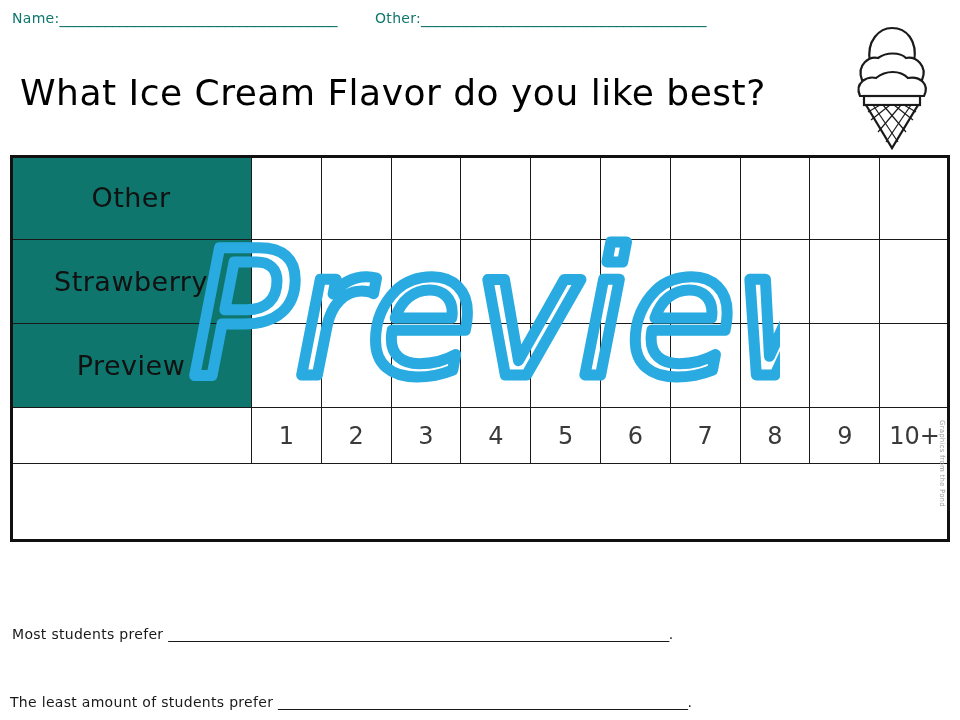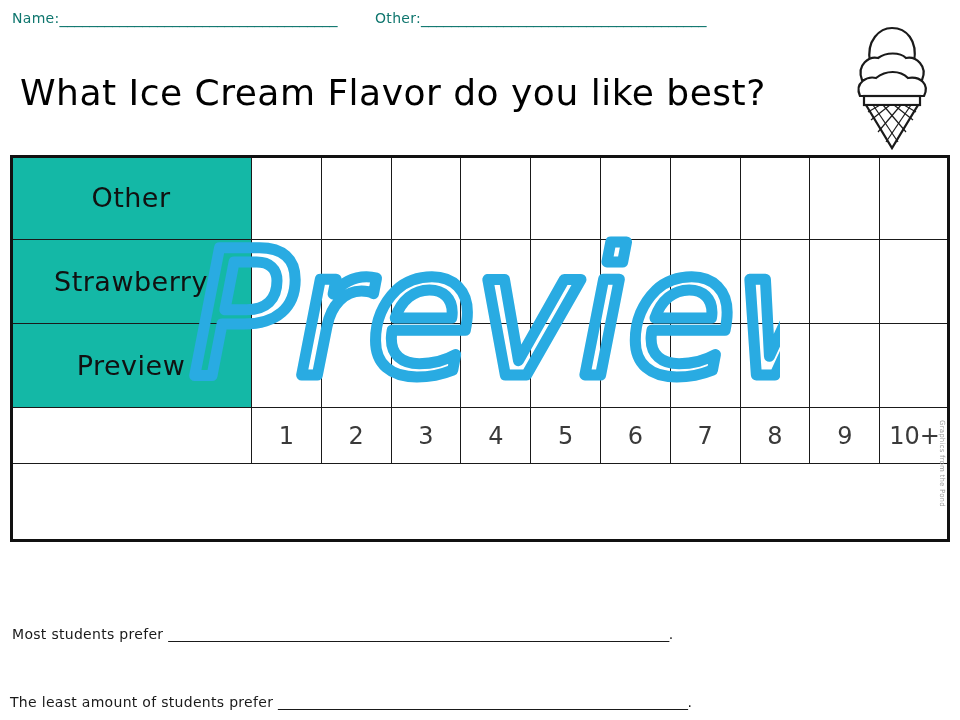--- a/index.html
+++ b/index.html
@@ -72,21 +72,21 @@
   }
   .chart td {
     border: 1px solid #1a1a1a;
     padding: 0;
     height: 83px;
     text-align: center;
     vertical-align: middle;
   }
   .chart .label-cell {
     width: 240px;
-    background: #14b8a6;
+    background: #0f766e;
     font-size: 27px;
     color: #111;
     letter-spacing: .5px;
   }
   .chart .plot-cell {
     background: #ffffff;
   }
   .chart tr.axis-row td {
     height: 55px;
   }

